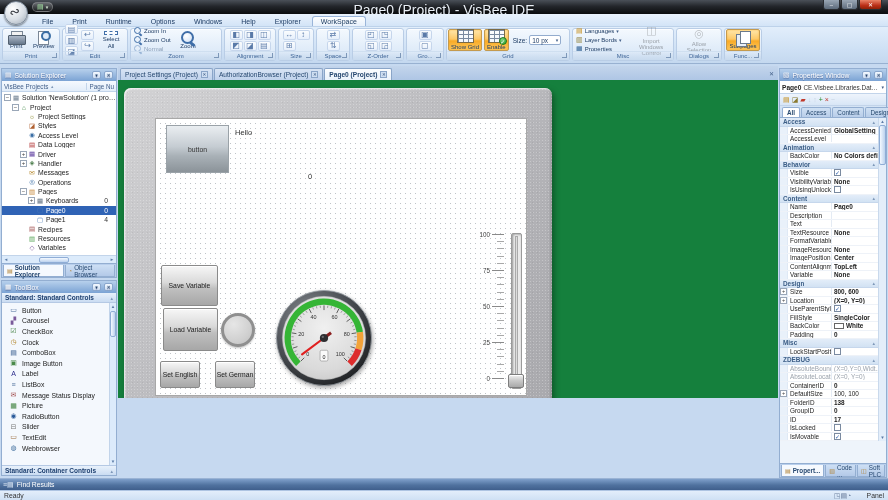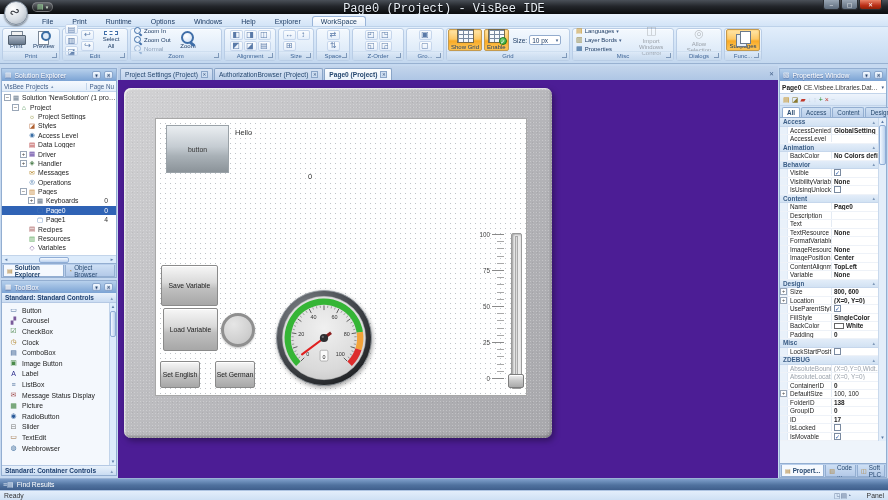--- a/index.html
+++ b/index.html
@@ -11,21 +11,21 @@
   
   .titlebar{position:absolute;left:0;top:0;width:888px;height:14px;
     background:linear-gradient(#4a5058,#23262b 45%,#0a0b0d);}
   .orb{position:absolute;left:4px;top:1px;width:24px;height:24px;border-radius:50%;z-index:30;
     background:radial-gradient(circle at 35% 30%,#ffffff,#d7dde4 55%,#9aa6b2);
     border:1px solid #7d8a99;box-shadow:0 1px 2px rgba(0,0,0,.5);}
   .orb span{position:absolute;left:4px;top:2px;font-size:13px;color:#2b2f36;transform:rotate(-18deg);}
   .qat{position:absolute;left:32px;top:2px;height:10px;display:flex;align-items:center;gap:2px;z-index:30;
     background:linear-gradient(rgba(255,255,255,.25),rgba(255,255,255,.05));border:1px solid rgba(255,255,255,.25);
     border-radius:5px;padding:0 4px;color:#cfe3cf;font-size:7px;}
-  .wtitle{position:absolute;left:0;right:0;top:2px;text-align:center;color:#e8eef5;font-size:12px;text-shadow:0 1px 1px #000;font-family:Liberation Mono, monospace;}
+  .wtitle{position:absolute;left:0;right:0;top:2px;text-align:center;color:#e8eef5;font-size:14px;text-shadow:0 1px 1px #000;}
   .wbtns{position:absolute;right:6px;top:0;display:flex;gap:1px;z-index:30;}
   .wbtn{width:17px;height:10px;display:flex;align-items:center;justify-content:center;color:#fff;font-size:6px;
     border:1px solid #2a2d31;border-top:none;border-radius:0 0 3px 3px;
     background:linear-gradient(#9aa7b5,#5d6b7b);}
   .wbtn.close{width:23px;background:linear-gradient(#ea8468,#bb3018 60%,#8f2006);}
 
   
   .menubar{position:absolute;left:0;top:14px;width:888px;height:13px;display:flex;align-items:flex-end;
     padding-left:34px;gap:3px;background:linear-gradient(#e9f2fc,#d3e4f7);border-bottom:1px solid #bdd2ea;}
   .mtab{padding:1px 8px 1px;font-size:7px;color:#1e3c64;border-radius:3px 3px 0 0;cursor:default;}
@@ -133,21 +133,21 @@
 
   
   .center{position:absolute;left:118px;top:0;width:660px;height:414px;}
   .doctabs{position:absolute;left:0;top:2px;width:660px;height:14px;display:flex;align-items:flex-end;gap:1px;
     background:linear-gradient(#c3d5ec,#aec6e5);padding:0 2px;}
   .dtab{display:flex;align-items:center;gap:3px;height:12px;padding:0 4px;font-size:6.6px;color:#25476f;
     border:1px solid #8aa5c8;border-bottom:none;border-radius:2px 2px 0 0;background:linear-gradient(#d8e4f4,#bfd2ec);}
   .dtab.active{background:linear-gradient(#fbfdff,#eaf2fb);font-weight:bold;}
   .dtab .dbox{width:7px;height:7px;border:1px solid #8aa5c8;background:#cfdff2;font-size:4.5px;line-height:6px;text-align:center;color:#44618a;}
   .dclose{position:absolute;right:4px;top:4px;font-size:6px;color:#44618a;}
-  .canvas{position:absolute;left:0;top:16px;width:660px;height:398px;background:#4c1d95;overflow:hidden;}
+  .canvas{position:absolute;left:0;top:16px;width:660px;height:318px;background:#15803d;overflow:hidden;}
   .graypanel{position:absolute;left:6px;top:8px;width:428px;height:350px;border-radius:7px;
     background:linear-gradient(135deg,#d2d2d4,#b4b4b8 60%,#a8a8ac);
     box-shadow:inset 1px 1px 2px rgba(255,255,255,.8),inset -1px -2px 3px rgba(0,0,0,.25),2px 3px 6px rgba(0,0,0,.35);}
   .graypanel .noise{position:absolute;inset:0;border-radius:7px;opacity:.5;
     background-image:radial-gradient(rgba(255,255,255,.5) 0.5px,transparent 0.6px),radial-gradient(rgba(0,0,0,.12) 0.5px,transparent 0.6px);
     background-size:3px 3px,5px 5px;background-position:0 0,1px 2px;}
   .page{position:absolute;left:31px;top:30px;width:372px;height:278px;background:#fff;border:1px solid #a8a8a8;
     background-image:radial-gradient(circle,#bfc3c7 0.6px,transparent 0.7px);background-size:5px 5px;background-position:2px 2px;}
   .ctl-button{position:absolute;display:flex;align-items:center;justify-content:center;font-size:6.8px;color:#222;
     border:1px solid #8a8a8a;border-radius:2px;

